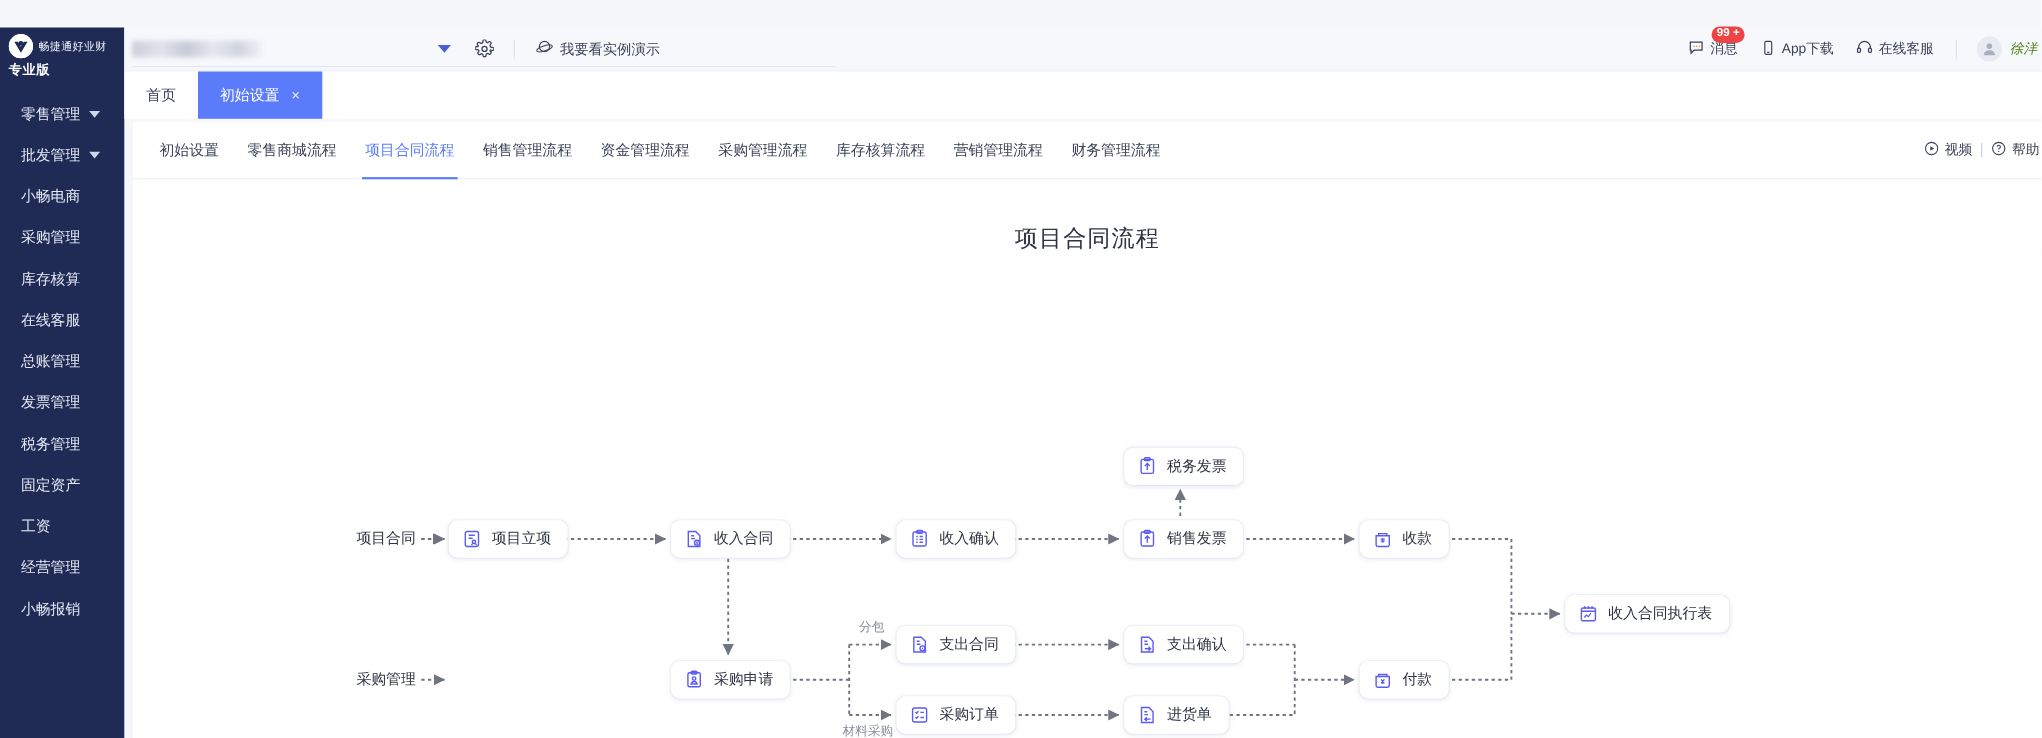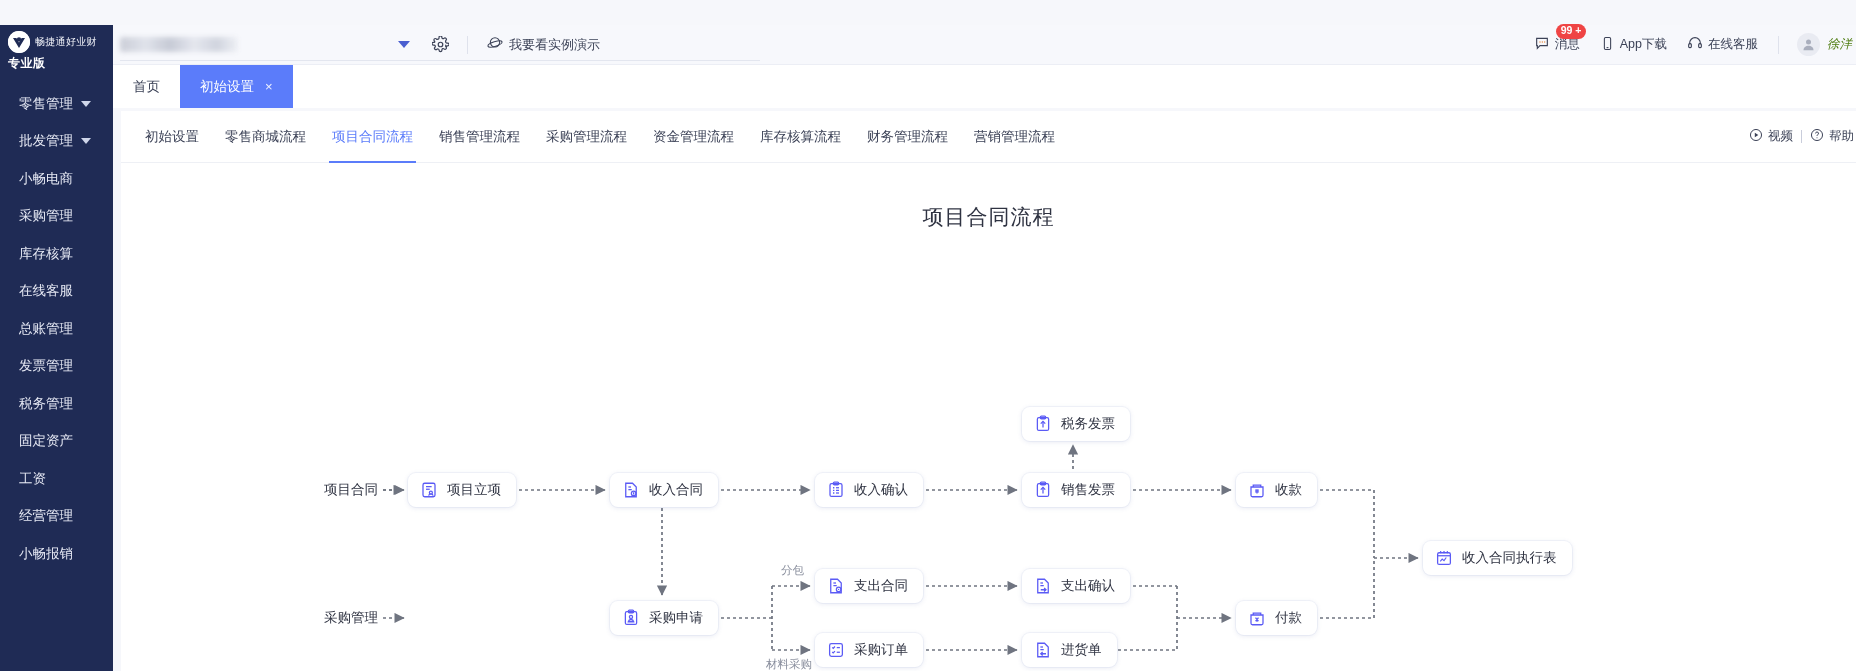--- a/index.html
+++ b/index.html
@@ -303,33 +303,33 @@
       <div class="stab">
           <span>零售商城流程</span>
         </div>
       <div class="stab active">
           <span>项目合同流程</span>
         </div>
       <div class="stab">
           <span>销售管理流程</span>
         </div>
       <div class="stab">
+          <span>资金管理流程</span>
+        </div>
+      <div class="stab">
           <span>采购管理流程</span>
         </div>
       <div class="stab">
-          <span>资金管理流程</span>
-        </div>
-      <div class="stab">
           <span>库存核算流程</span>
         </div>
       <div class="stab">
+          <span>营销管理流程</span>
+        </div>
+      <div class="stab">
           <span>财务管理流程</span>
-        </div>
-      <div class="stab">
-          <span>营销管理流程</span>
         </div>
 
       <div class="subtabs-right">
         <span class="sr-item">
           <span>
             <svg width="14" height="14" viewBox="0 0 24 24" fill="none" stroke="#3c4257" stroke-width="1.7">
               <circle cx="12" cy="12" r="9.5"></circle>
                 <path d="M10 8.3l6 3.7-6 3.7z" fill="#3c4257" stroke="none"></path>
             </svg>
           </span>

